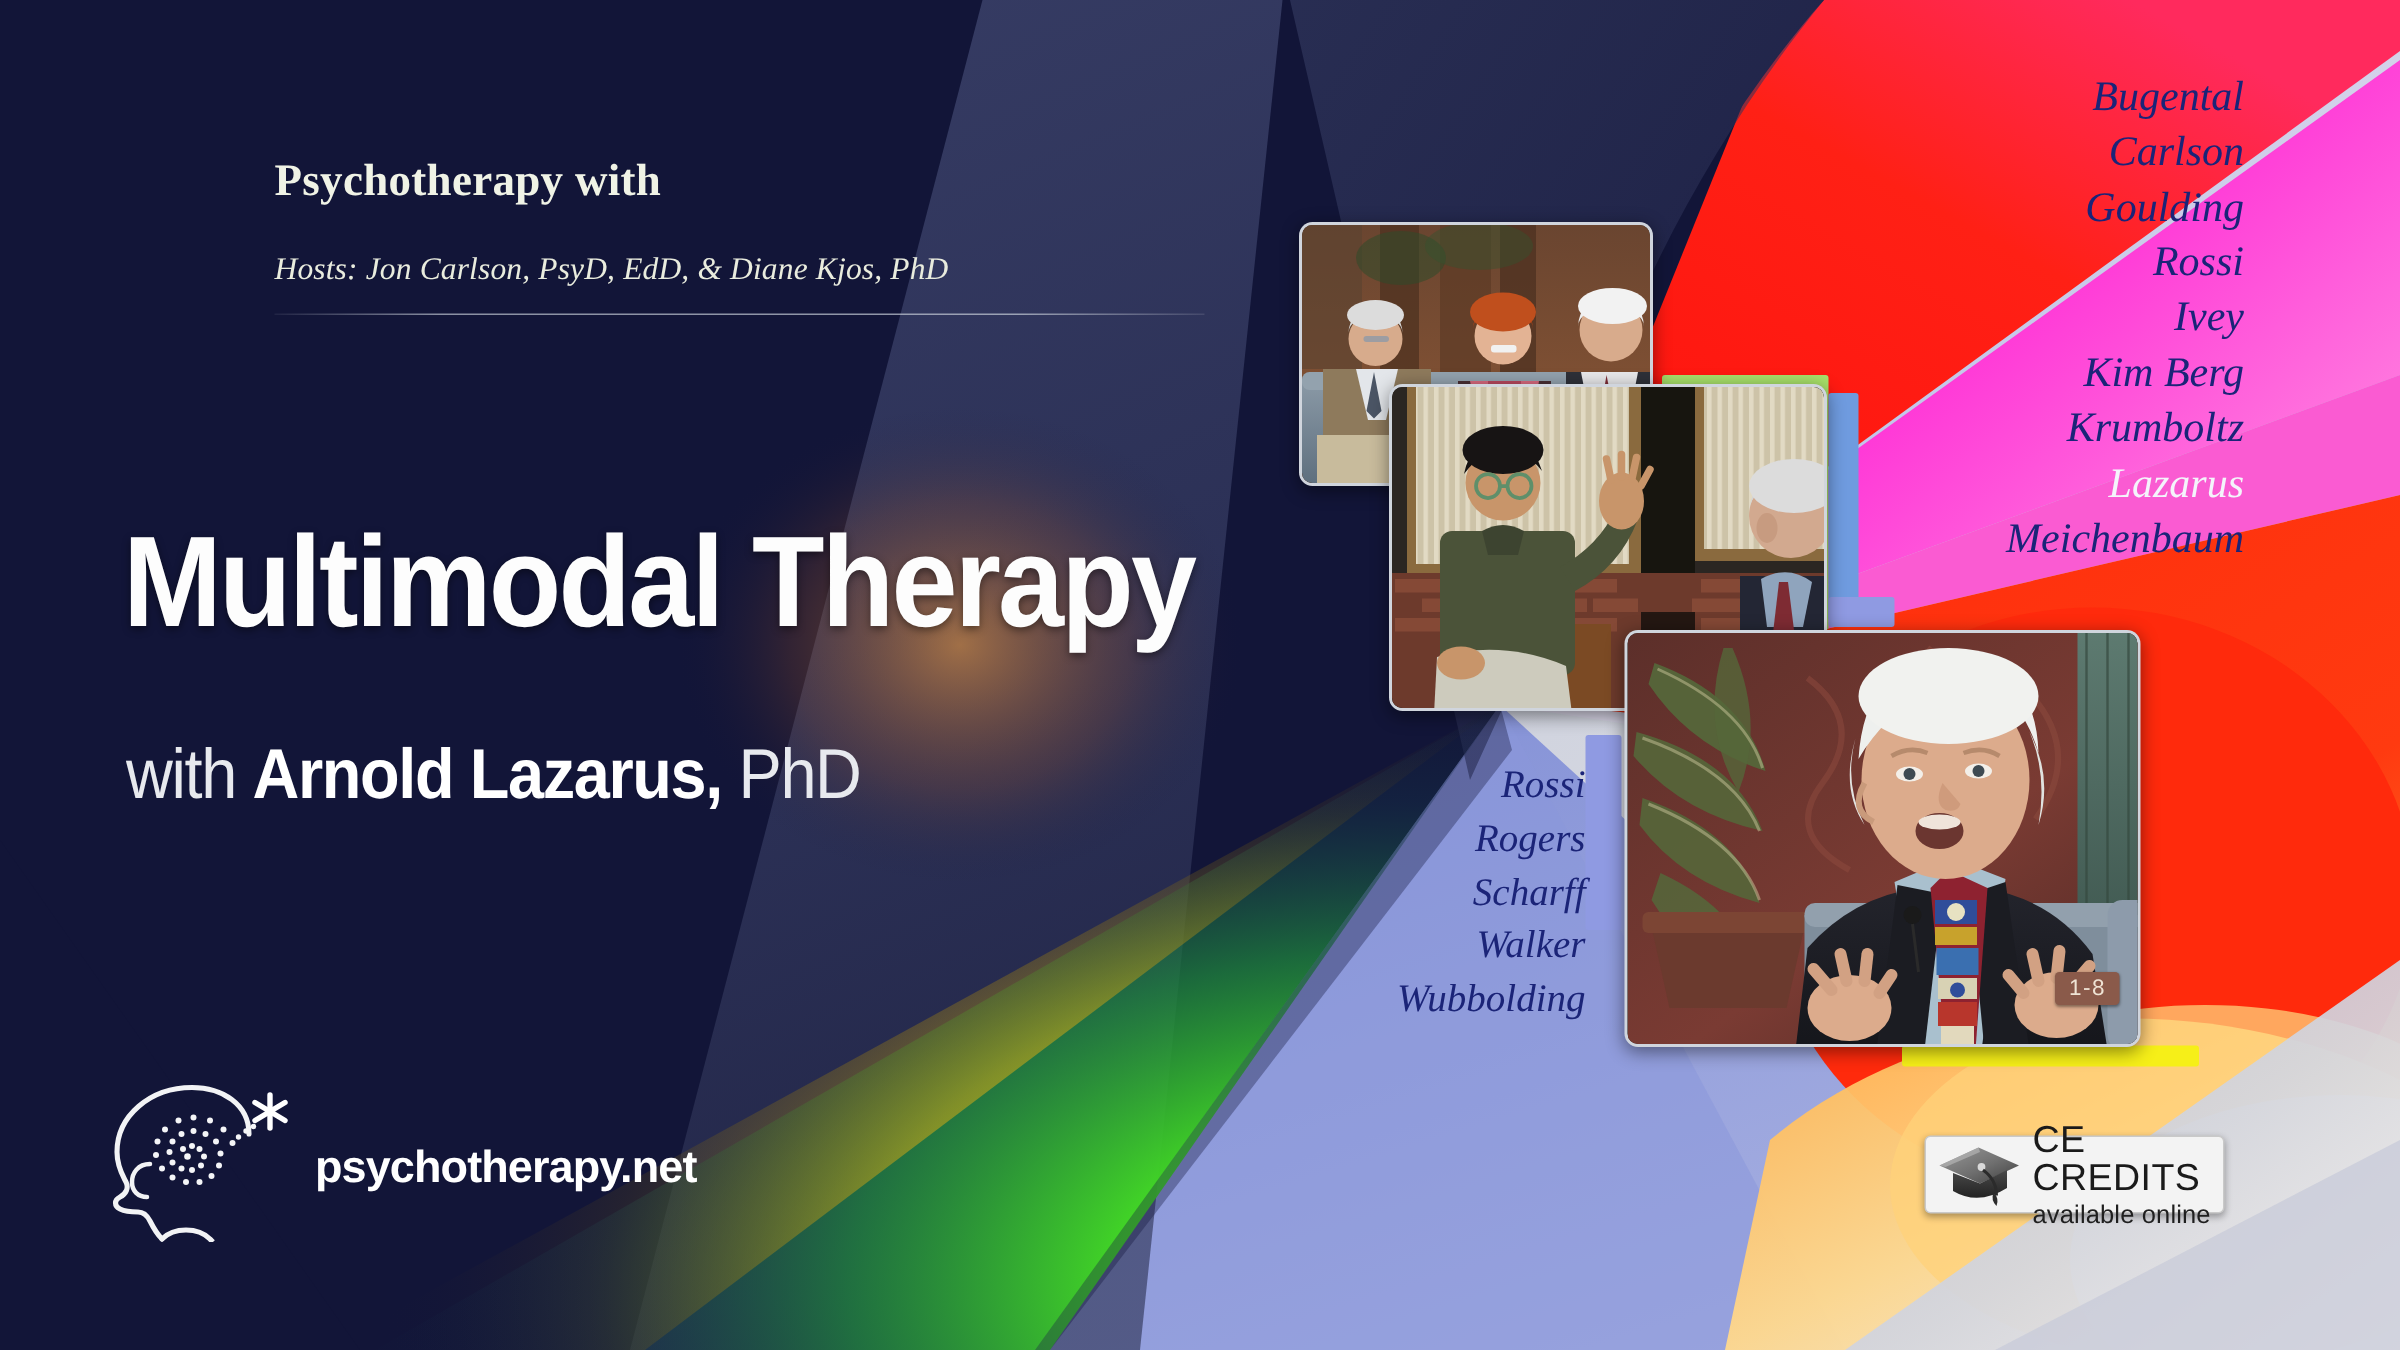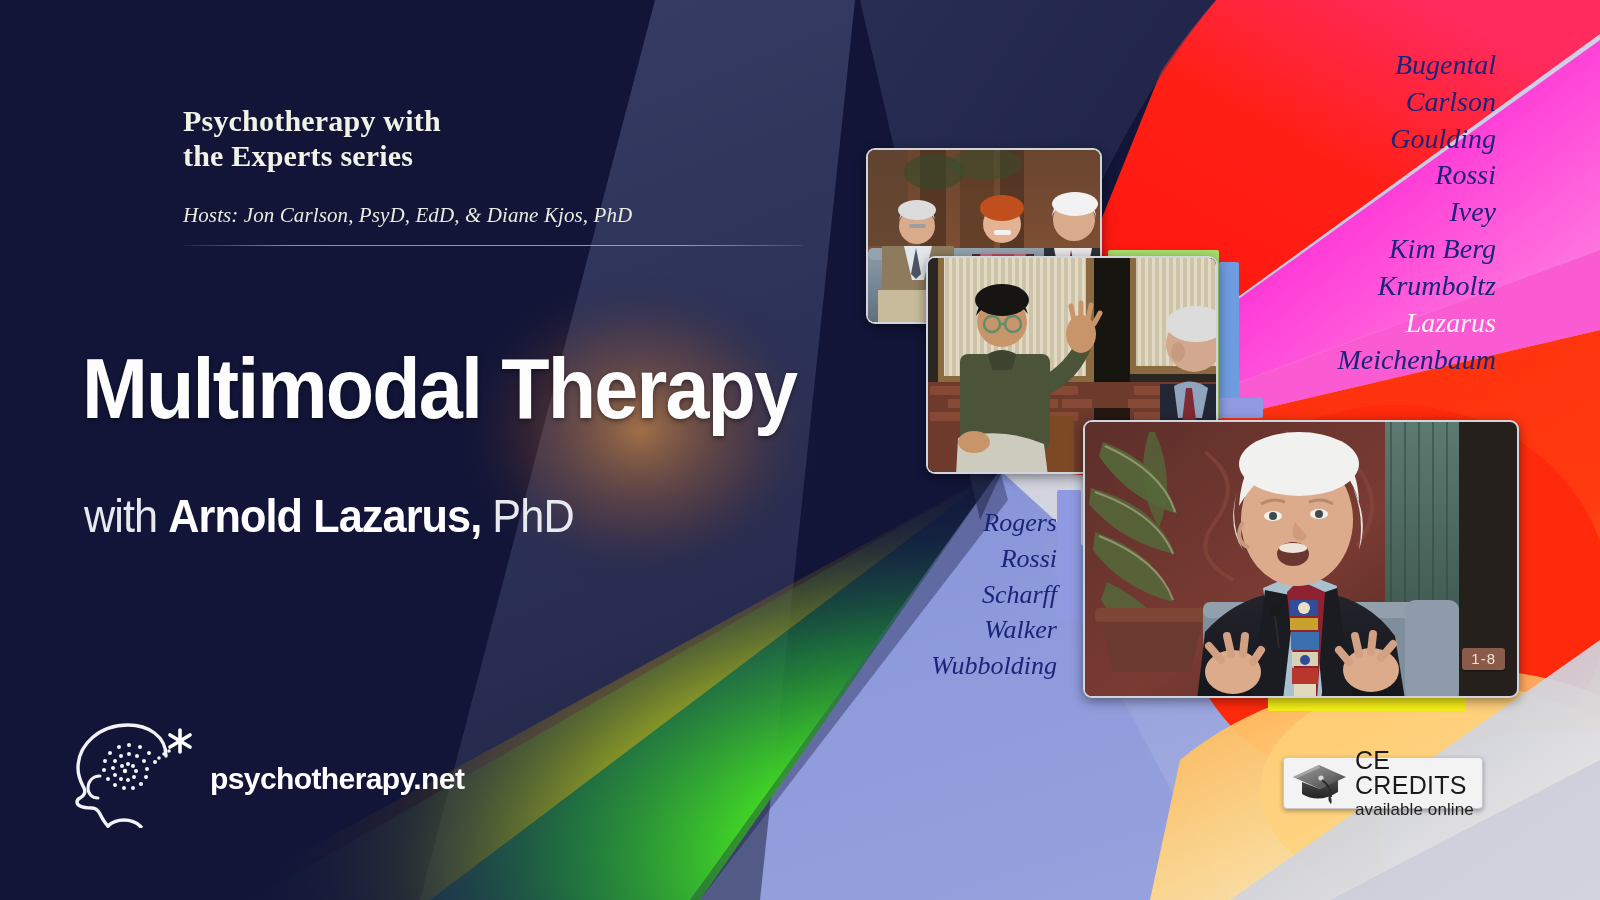--- a/index.html
+++ b/index.html
@@ -394,21 +394,21 @@
           <path d="M258,130 l-4,34 l6,6 l8,-8 l-4,-32 z" fill="#7e2b33"></path>
           <circle cx="266" cy="86" r="28" fill="#d2a98f"></circle>
           <path d="M238,84 a28,28 0 0 1 56,0 a28,22 0 0 0 -56,0" fill="#d4d4d4"></path>
           <ellipse cx="268" cy="66" rx="30" ry="18" fill="#dcdcdc"></ellipse>
           <ellipse cx="250" cy="94" rx="7" ry="10" fill="#c79b80"></ellipse>
         </g>
       </svg>
     </div>
   </div>
 
-  <div class="photo" style="left:1083px;top:420px;width:436px;height:278px;">
+  <div class="photo" style="left:1083px;top:420px;width:344px;height:278px;">
     <div class="inner">
       <svg width="374" height="278" viewBox="0 0 374 278" xmlns="http://www.w3.org/2000/svg">
         <defs>
           <linearGradient id="p3bg" x1="0" y1="0" x2="1" y2="1">
             <stop offset="0" stop-color="#5c2f2a"></stop>
               <stop offset="55%" stop-color="#7a3b33"></stop>
             <stop offset="100%" stop-color="#4c2723"></stop>
           </linearGradient>
           <linearGradient id="p3wall" x1="0" y1="0" x2="0" y2="1">
             <stop offset="0" stop-color="#5d7a70"></stop>
@@ -515,21 +515,20 @@
           </g>
         </g>
       </svg>
     </div>
     <div class="chip" style="right:12px;bottom:26px;">1-8</div>
   </div>
 
   <div class="series-block">
     <div class="series-title">
       <span>Psychotherapy with</span><br>
-      <span>the Experts series</span>
     </div>
     <div class="series-hosts">Hosts: Jon Carlson, PsyD, EdD, &amp; Diane Kjos, PhD</div>
     <div class="series-rule"></div>
   </div>
 
   <div class="main-title">Multimodal Therapy</div>
   <div class="sub-title">
     <span class="light">with </span><span class="bold">Arnold Lazarus,</span><span class="light"> PhD</span>
   </div>
 
@@ -539,22 +538,22 @@
     <span class="n">Goulding</span>
     <span class="n">Rossi</span>
     <span class="n">Ivey</span>
     <span class="n">Kim Berg</span>
     <span class="n">Krumboltz</span>
     <span class="n hl">Lazarus</span>
     <span class="n">Meichenbaum</span>
   </div>
 
   <div class="names names-lower">
+    <span class="n">Rossi</span>
     <span class="n">Rogers</span>
-    <span class="n">Rossi</span>
     <span class="n">Scharff</span>
     <span class="n">Walker</span>
     <span class="n">Wubbolding</span>
   </div>
 
   <div class="logo">
     <svg width="150" height="106" viewBox="0 0 150 106" xmlns="http://www.w3.org/2000/svg">
 
       <path d="M96,34 C96,14 78,3 58,3 C30,3 8,22 8,46 C8,56 12,62 14,66
                C16,70 14,74 10,76 C6,78 6,82 10,84 C14,86 18,86 22,86

